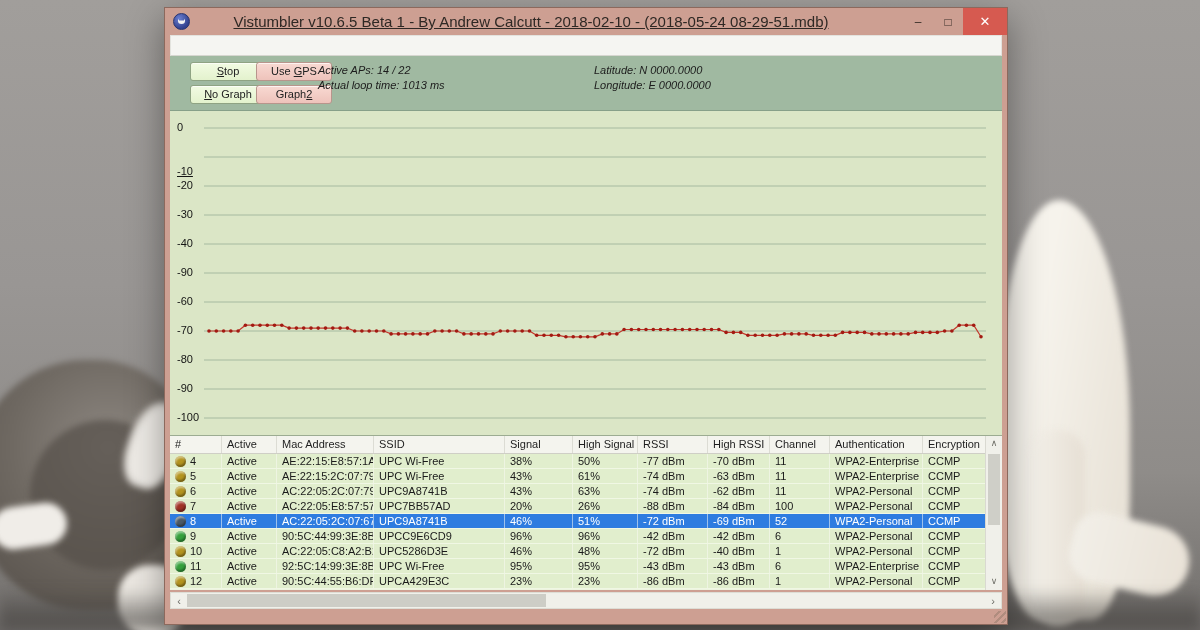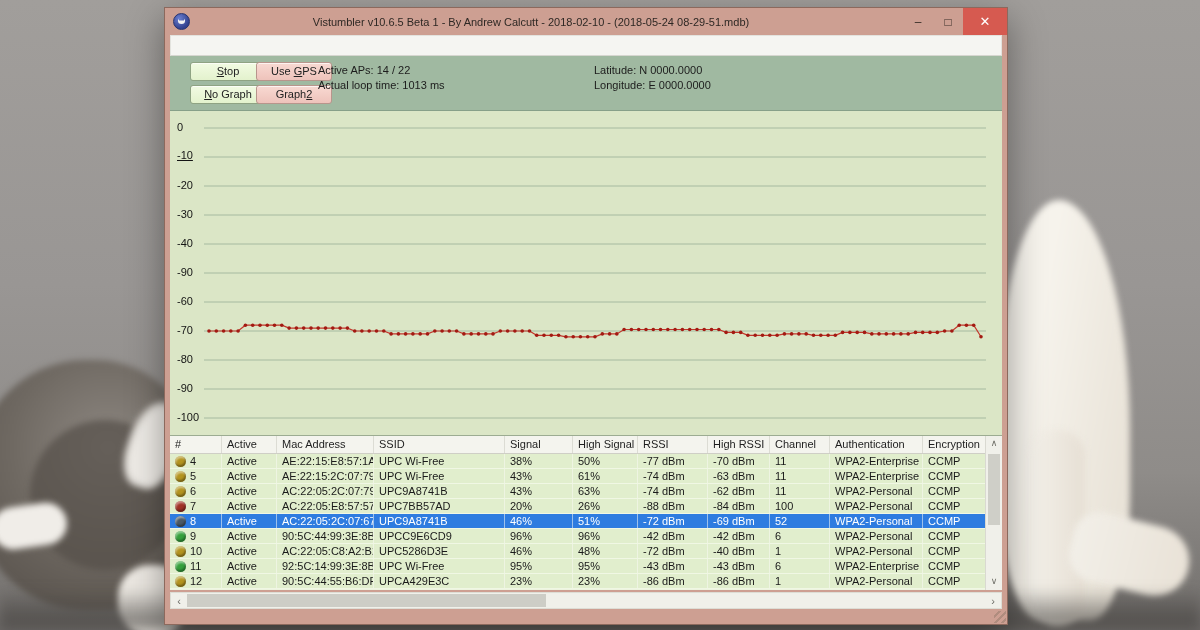--- a/index.html
+++ b/index.html
@@ -35,42 +35,42 @@
             background:#cd9f92; border:1px solid #8c695d;
             box-shadow:0 12px 34px rgba(0,0,0,.38); padding:0 5px 8px 5px; }
 
   .titlebar { height:27px; position:relative; display:flex; align-items:center; }
   .app-icon { width:17px; height:17px; border-radius:50%; margin-left:3px; position:relative;
               background:radial-gradient(circle at 35% 30%, #6b7fd0 0%, #32418f 70%);
               border:1px solid #26336f; }
   .app-icon::before { content:""; position:absolute; left:4px; top:4px; width:7px; height:6px;
               background:#f2f2f2; border-radius:45% 45% 55% 55%;
               clip-path:polygon(0 0,15% 40%,85% 40%,100% 0,100% 100%,0 100%); }
-  .title { position:absolute; left:0; right:110px; text-align:center; font-size:11px; color:#2e2824; white-space:nowrap; }
+  .title { position:absolute; left:0; right:110px; text-align:center; font-size:15px; color:#2e2824; white-space:nowrap;text-decoration:underline; }
   .win-controls { position:absolute; right:-5px; top:0; height:27px; display:flex; }
   .wc { width:30px; height:27px; display:flex; align-items:center; justify-content:center;
         font-size:12px; color:#3a2f29; cursor:default; }
   .wc.close { width:44px; background:#d65a50; color:#fff; font-size:13px; }
 
   .menubar { height:21px; background:#f5f5f2; border:1px solid #e3e3de; border-bottom:1px solid #d6d6d0;
              display:flex; align-items:center; padding-left:4px; }
   .menu-item { font-size:11.5px; color:#111; padding:2px 7px; white-space:nowrap; }
 
   .toolbar { height:55px; background:#a0b9a1; border-bottom:1px solid #87a089; position:relative; }
   .tb-btn { position:absolute; width:76px; height:19px; font-size:11px; color:#222;
             border:1px solid #8fa383; border-radius:3px; text-align:center; line-height:17px;
             box-shadow:inset 0 1px 0 rgba(255,255,255,.7); cursor:default; white-space:nowrap; }
   .tb-btn.green { background:linear-gradient(#f2fbe3,#e3f2cd); }
   .tb-btn.pink  { background:linear-gradient(#f8d9d2,#eec3bb); border-color:#b8958c; }
   .tb-btn u { text-decoration:underline; }
   .pos-stop   { left:20px;  top:6px; }
   .pos-gps    { left:86px;  top:6px; }
   .pos-nograph{ left:20px;  top:29px; }
   .pos-graph2 { left:86px;  top:29px; }
-  .tb-info { position:absolute; font-size:11px; color:#1c1c1c; line-height:15px; white-space:nowrap; }
+  .tb-info { position:absolute; font-size:11px; color:#1c1c1c; line-height:15px; white-space:nowrap;font-style:italic; }
   .info-aps { left:148px; top:7px; }
   .info-geo { left:424px; top:7px; }
 
   .graph { height:325px; background:#dbe6c6; position:relative; border-bottom:1px solid #9cac92; }
   .ylabel { position:absolute; left:7px; font-size:11px; color:#141414; }
   .graph svg { position:absolute; left:34px; top:16px; }
 
   .tablewrap { height:154px; display:flex; background:#edf4df; }
   .tcols { width:815px; }
   .thead { height:18px; display:flex; background:#f4f4ee; border-bottom:1px solid #cfcfc6; }
@@ -152,21 +152,21 @@
       </div>
       <div class="tb-info info-geo">
         <div>Latitude: N 0000.0000</div>
         <div>Longitude: E 0000.0000</div>
       </div>
     </div>
 
     <div class="graph">
       <div id="yaxis">
           <div class="ylabel" style="top: 10px;">0</div>
-          <div class="ylabel" style="top: 38px; text-decoration: underline;">-10</div>
+          <div class="ylabel" style="top: 54px; text-decoration: underline;">-10</div>
           <div class="ylabel" style="top: 68px;">-20</div>
           <div class="ylabel" style="top: 97px;">-30</div>
           <div class="ylabel" style="top: 126px;">-40</div>
           <div class="ylabel" style="top: 155px;">-90</div>
           <div class="ylabel" style="top: 184px;">-60</div>
           <div class="ylabel" style="top: 213px;">-70</div>
           <div class="ylabel" style="top: 242px;">-80</div>
           <div class="ylabel" style="top: 271px;">-90</div>
           <div class="ylabel" style="top: 300px;">-100</div>
         </div>

